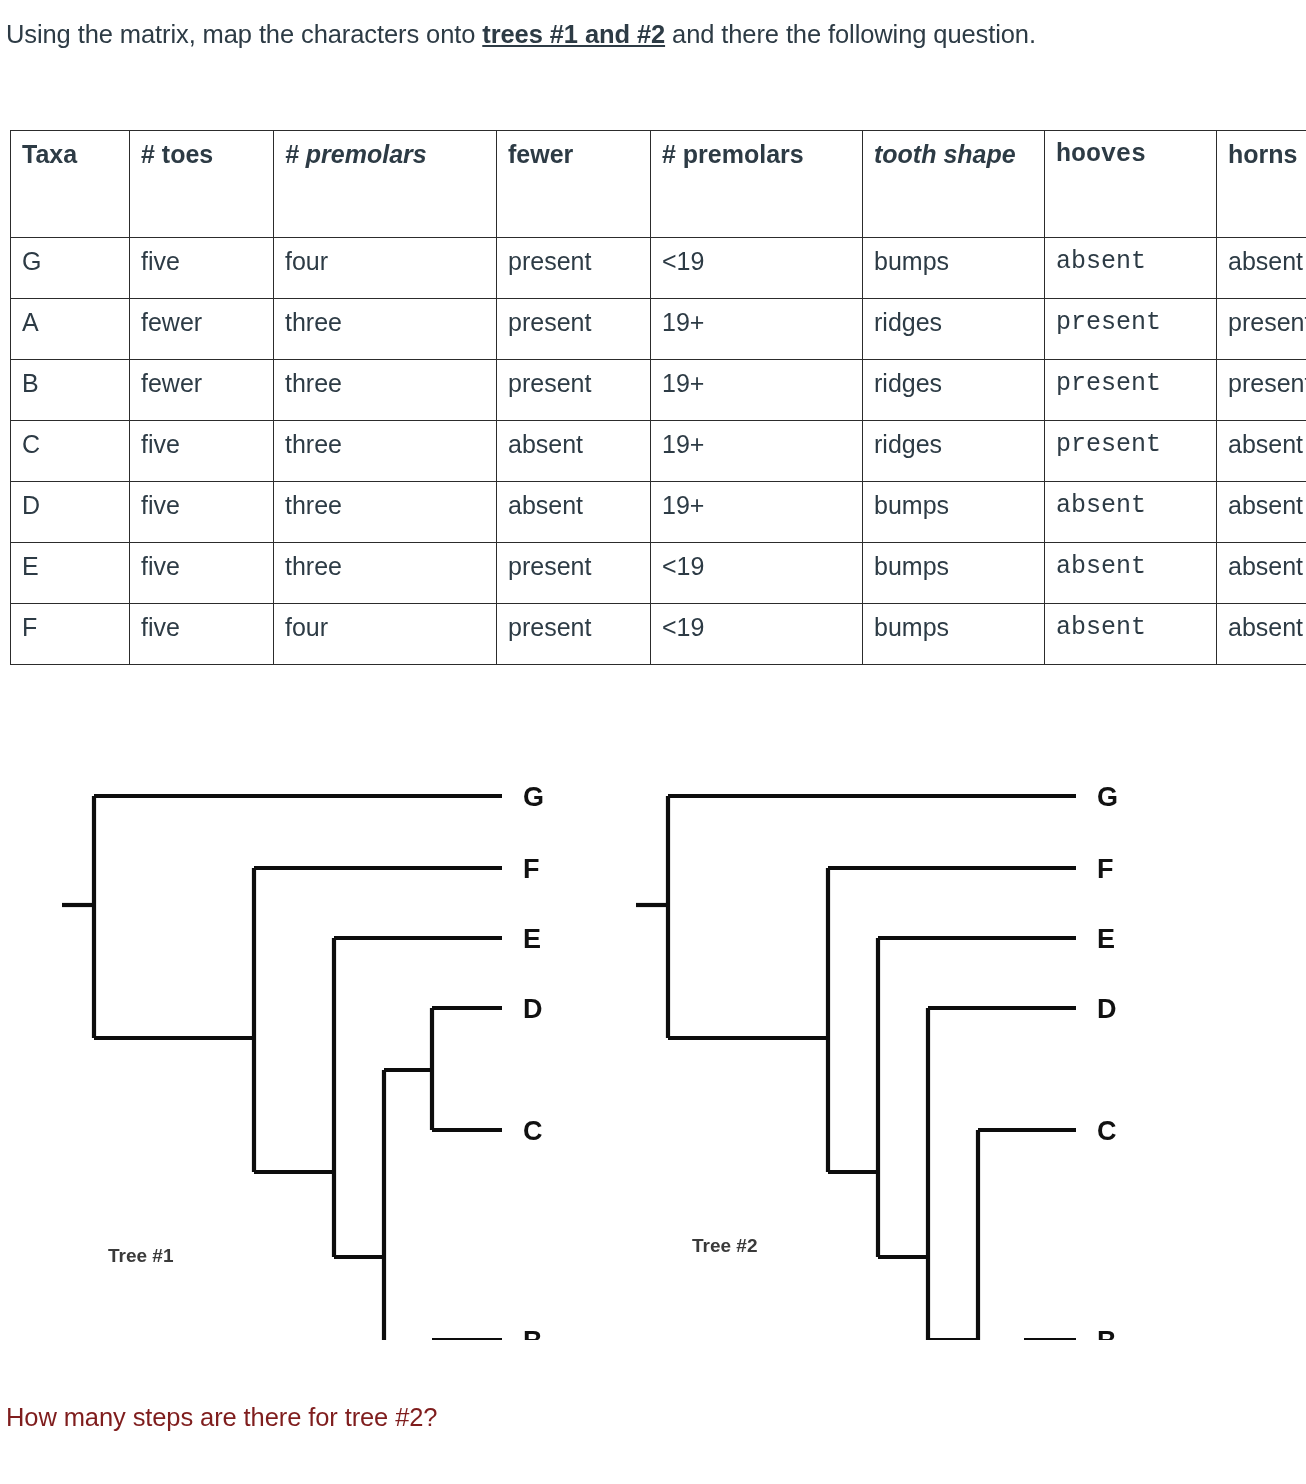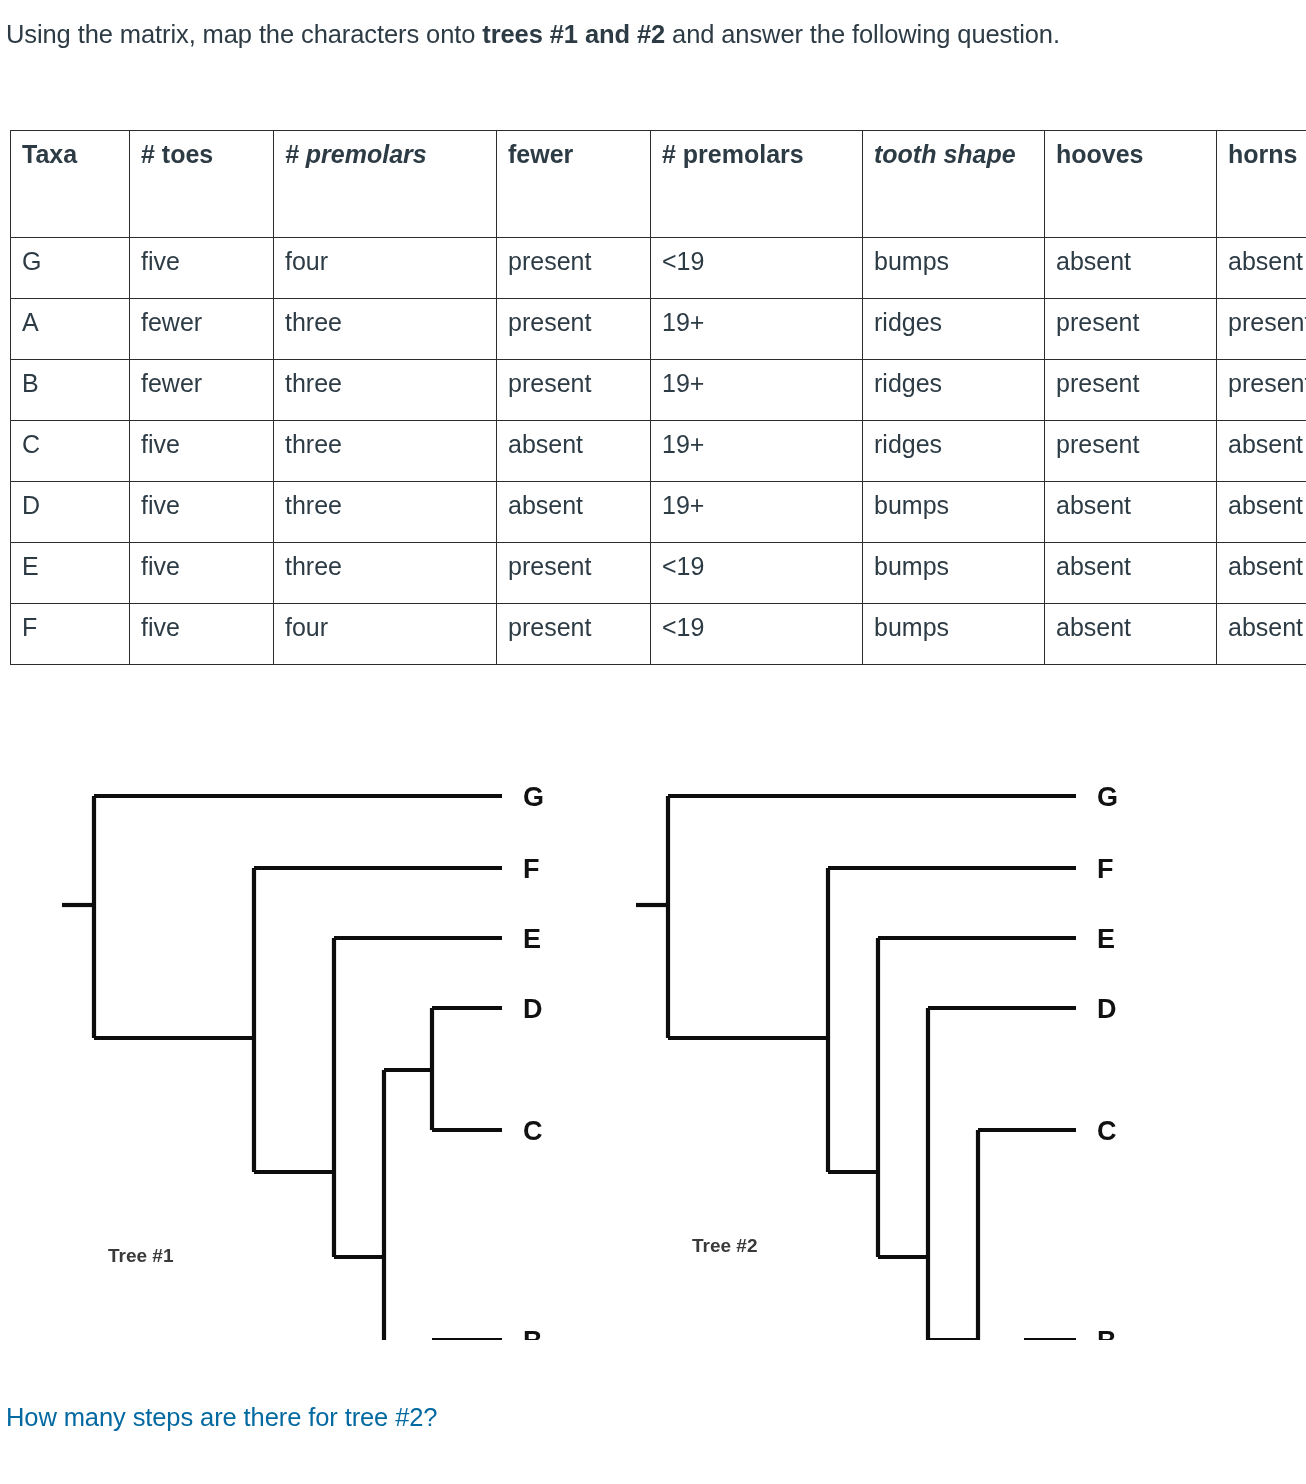--- a/index.html
+++ b/index.html
@@ -20,21 +20,21 @@
   .prompt {
     position: absolute;
     left: 6px;
     top: 14px;
     width: 1220px;
     font-size: 25.5px;
     line-height: 1.62;
     color: #2d3b45;
     letter-spacing: -0.1px;
   }
-  .prompt b { font-weight: 700; }
+  .prompt b { font-weight: 700; text-decoration: underline; }
 
   
   .matrix {
     position: absolute;
     left: 10px;
     top: 130px;
     width: 1280px;
     border-collapse: collapse;
     table-layout: fixed;
     font-size: 25px;
@@ -53,21 +53,21 @@
     height: 88px;
     vertical-align: top;
   }
   
   .c0 { width: 107px; }
   .c1 { width: 132px; }
   .c2 { width: 211px; }
   .c3 { width: 142px; }
   .c4 { width: 200px; }
   .c5 { width: 170px; }
-  .c6 { width: 160px; }
+  .c6 { width: 160px; font-family: Liberation Mono, monospace; }
   .c7 { width: 158px; }
 
   .matrix tbody td { height: 42px; }
 
   
   .hdr-wrap { white-space: normal; font-style: italic; }
   .hdr-nowrap { white-space: nowrap; }
 
   
   .tree-area {
@@ -100,28 +100,28 @@
     stroke-linecap: butt;
   }
 
   
   .question {
     position: absolute;
     left: 6px;
     top: 1397px;
     font-size: 25.5px;
     line-height: 1.6;
-    color: #0369a1;
+    color: #7f1d1d;
     letter-spacing: -0.1px;
   }
 </style>
 </head>
 <body>
 
-<div class="prompt"><span>Using the matrix, map the characters onto </span><b>trees #1 and #2</b><span> and answer the following question.</span></div>
+<div class="prompt"><span>Using the matrix, map the characters onto </span><b>trees #1 and #2</b><span> and there the following question.</span></div>
 
 <table class="matrix">
   <thead>
     <tr>
       <th class="c0 hdr-nowrap">Taxa</th>
       <th class="c1 hdr-nowrap"># toes</th>
       <th class="c2 hdr-wrap"># premolars</th>
       <th class="c3 hdr-nowrap">fewer</th>
       <th class="c4 hdr-nowrap"># premolars</th>
       <th class="c5 hdr-wrap">tooth shape</th>

